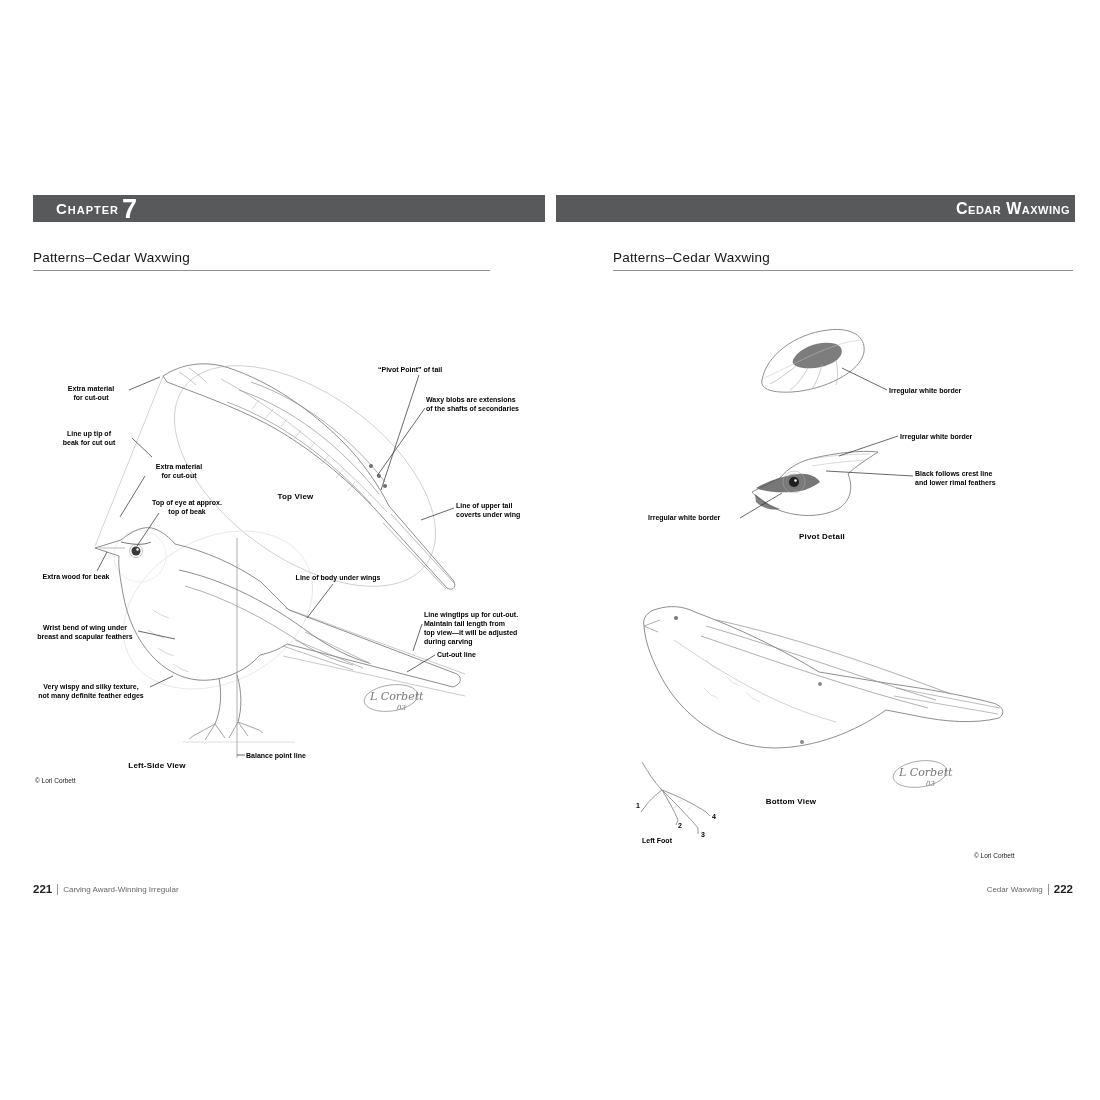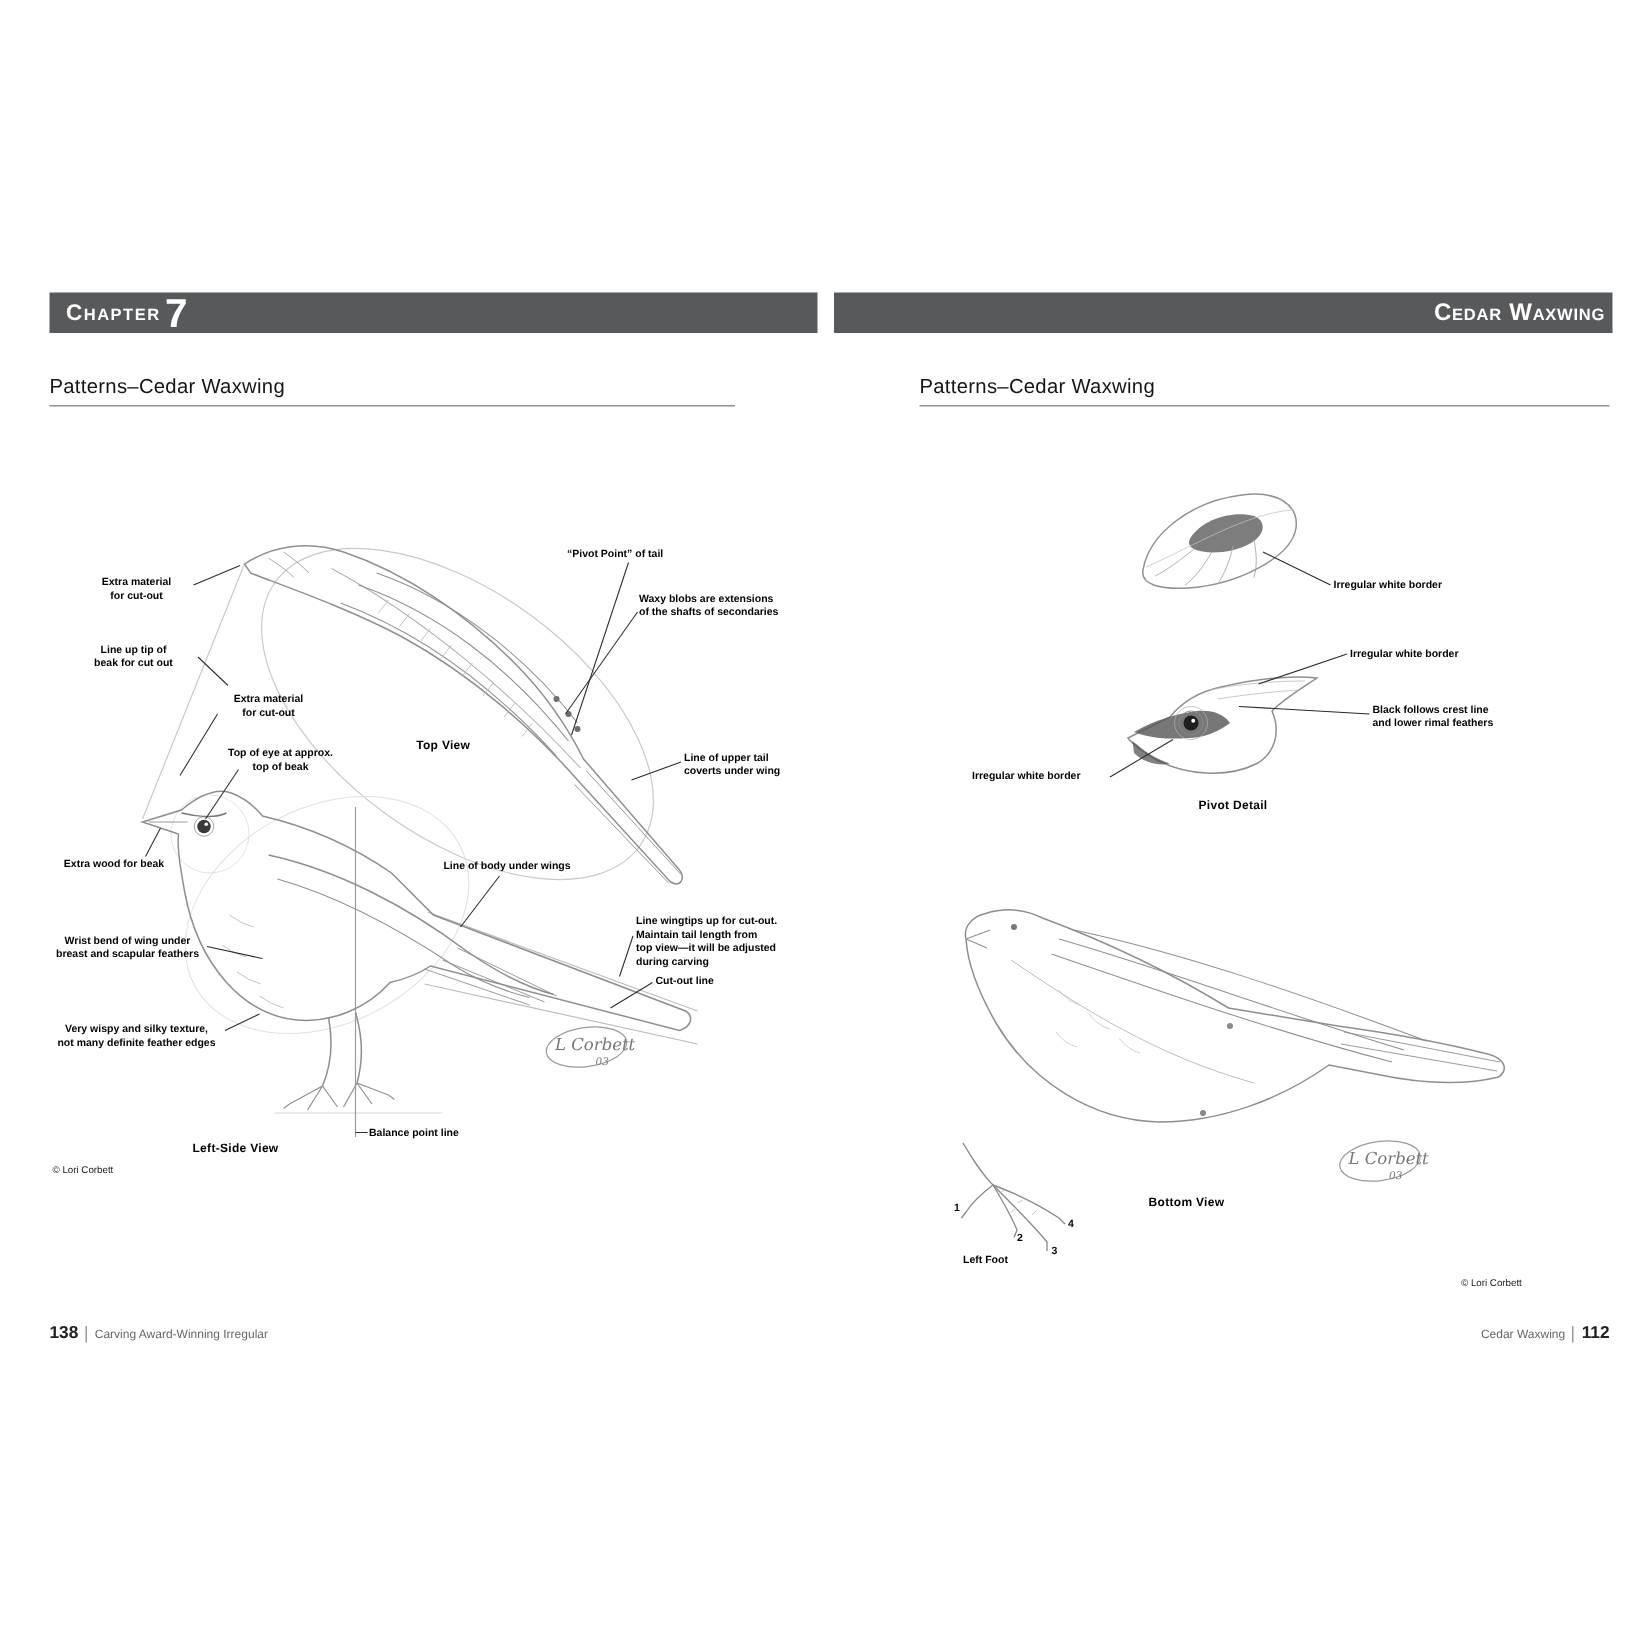--- a/index.html
+++ b/index.html
@@ -1,21 +1,21 @@
 <!DOCTYPE html>
 <html><head>
 <meta charset="utf-8">
 <style>
   *{margin:0;padding:0;box-sizing:border-box}
   html,body{width:1100px;height:1100px;background:#ffffff;font-family:"Liberation Sans",sans-serif;position:relative;overflow:hidden;color:#111}
   .page{position:absolute;top:195px;height:705px}
   .page-left{left:33px;width:512px}
   .page-right{left:556px;width:519px}
   .header-bar{position:absolute;top:0;left:0;width:100%;height:27px;background:#58595b;color:#fff;display:flex;align-items:center}
-  .chapter-word{font-variant:small-caps;font-weight:bold;font-size:15px;letter-spacing:1px;padding-left:11px}
+  .chapter-word{font-variant:small-caps;font-weight:bold;font-size:15px;letter-spacing:1px;padding-left:23px}
   .chapter-num{font-weight:bold;font-size:27px;line-height:26px;margin-left:3px}
   .right-header-title{font-variant:small-caps;font-weight:bold;font-size:16px;letter-spacing:.5px;margin-left:auto;padding-right:5px}
   .section-title{position:absolute;top:55px;left:0;font-size:13.5px;font-weight:normal;color:#151515;letter-spacing:.2px}
   .page-right .section-title{left:57px}
   .title-rule{position:absolute;top:75px;height:1px;background:#8f8f8f}
   .page-left .title-rule{left:0;width:457px}
   .page-right .title-rule{left:57px;width:460px}
   .figure-area{position:absolute;left:0;top:85px}
   .page-left .figure-area{width:512px;height:520px}
   .page-right .figure-area{width:519px;height:590px}
@@ -138,21 +138,21 @@
 during carving</div>
     <div class="ann" style="left:404px;top:370px;width:70px">Cut-out line</div>
     <div class="ann center" style="left:0px;top:402px;width:116px">Very wispy and silky texture,
 not many definite feather edges</div>
     <div class="ann" style="left:213px;top:471px;width:90px">Balance point line</div>
     <div class="ann center view-label" style="left:70px;top:481px;width:108px">Left-Side View</div>
     <div class="copyright" style="left:2px;top:497px">© Lori Corbett</div>
   </div>
 
   <div class="footer footer-left">
-    <span class="pg-num">138</span>
+    <span class="pg-num">221</span>
     <span class="footer-divider"></span>
     <span class="footer-text">Carving Award-Winning Irregular</span>
   </div>
 </div>
 
 <div class="page page-right">
 
   <div class="header-bar">
     <span class="right-header-title">Cedar Waxwing</span>
   </div>
@@ -227,15 +227,15 @@
     <div class="toe-num" style="left:80px;top:522px">1</div>
     <div class="toe-num" style="left:122px;top:542px">2</div>
     <div class="toe-num" style="left:145px;top:551px">3</div>
     <div class="toe-num" style="left:156px;top:533px">4</div>
     <div class="copyright" style="left:418px;top:572px">© Lori Corbett</div>
   </div>
 
   <div class="footer footer-right">
     <span class="footer-text">Cedar Waxwing</span>
     <span class="footer-divider"></span>
-    <span class="pg-num">112</span>
+    <span class="pg-num">222</span>
   </div>
 </div>
 
 </body></html>

